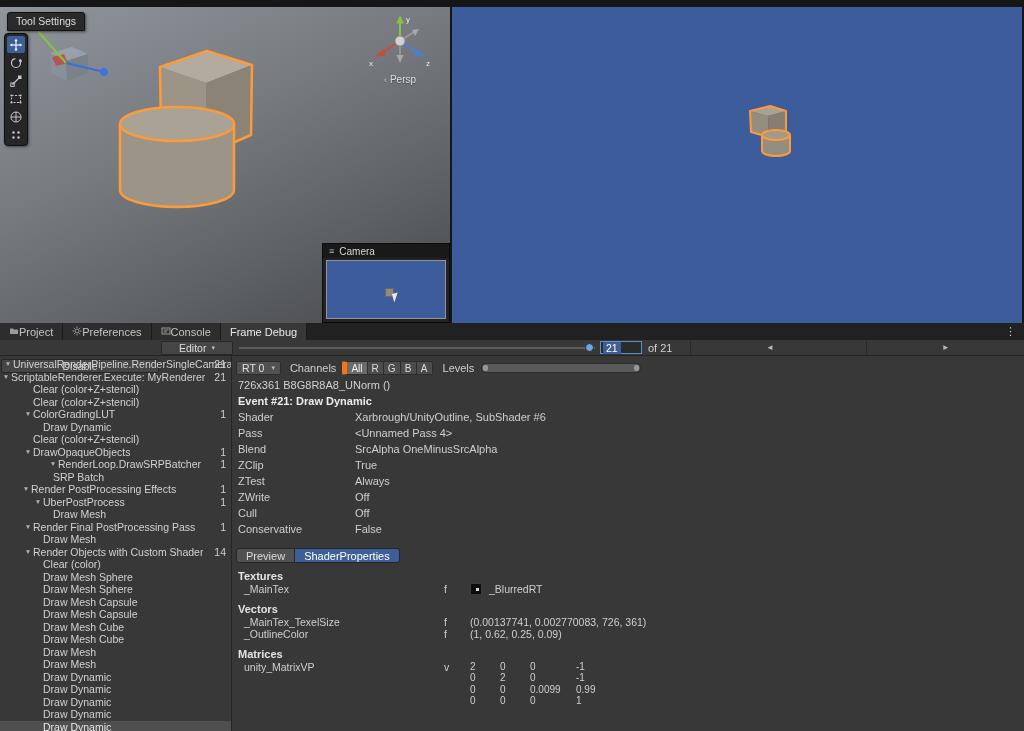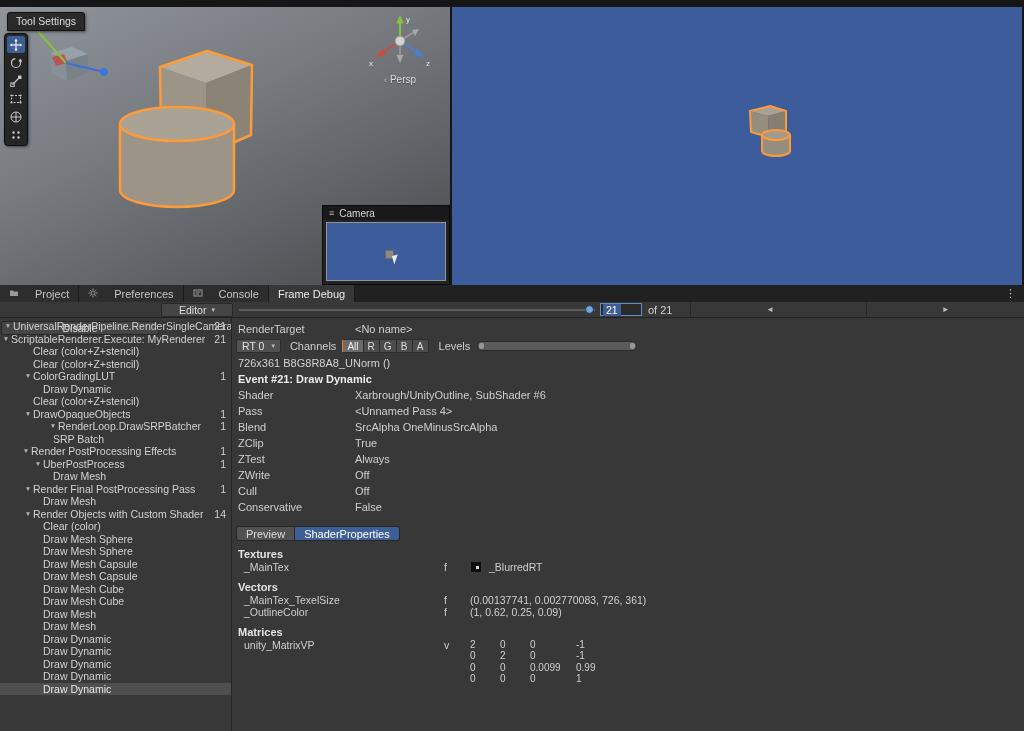--- a/index.html
+++ b/index.html
@@ -2,21 +2,21 @@
 <html style="--accent: #3e5f96; --outline: #ff9a38; --gameblue: #3d5c9b;"><head>
 <meta charset="utf-8">
 <style>
   *{box-sizing:border-box;margin:0;padding:0;}
   body{background:#0d0d0d;}
   .app{position:relative;width:1024px;height:731px;background:#282828;color:#cfcfcf;
        font-family:"Liberation Sans",sans-serif;overflow:hidden;user-select:none;}
   .titlebar{height:7px;background:#161616;}
 
   
-  .viewports{display:flex;height:278px;background:#161616;}
+  .viewports{display:flex;height:316px;background:#161616;}
   .scene-view{position:relative;flex:0 0 450px;overflow:hidden;
       background:linear-gradient(155deg,#90959c 0%,#777b80 40%,#47494c 100%);}
   .vp-gap{flex:0 0 2px;background:#161616;}
   .game-view{position:relative;flex:1;background:var(--gameblue,#3d5c9b);overflow:hidden;border-right:2px solid #161616;}
   .scene-svg{position:absolute;inset:0;}
   .gv-obj{position:absolute;left:292px;top:96px;}
 
   .tool-settings{position:absolute;left:7px;top:5px;height:19px;padding:0 8px;background:#2a2a2a;
       border:1px solid #121212;border-radius:3px 3px 0 0;font-size:10.5px;line-height:17px;color:#ddd;
       box-shadow:1px 1px 3px rgba(0,0,0,.5);}
@@ -32,21 +32,21 @@
   .cam-preview{position:absolute;right:0;bottom:0;width:128px;height:80px;background:#232323;border:1px solid #0a0a0a;}
   .cam-title{height:14px;background:#191919;display:flex;align-items:center;gap:5px;padding:0 6px;font-size:10px;color:#d8d8d8;}
   .cam-menu{font-size:9px;color:#bbb;}
   .cam-body{position:absolute;left:3px;right:3px;top:16px;bottom:3px;background:var(--gameblue,#3d5c9b);border:1px solid #949494;}
   .cam-obj{position:absolute;left:58px;top:27px;width:9px;height:9px;background:#8f8a81;border:1px solid #6e695f;}
   .cam-cursor{position:absolute;left:66px;top:32px;width:0;height:0;border-left:6px solid #e8e8e8;border-bottom:9px solid transparent;transform:rotate(-15deg);}
 
   
   .frame-debug{height:446px;display:flex;flex-direction:column;background:#383838;}
   .tabbar{height:17px;background:#212121;display:flex;align-items:stretch;}
-  .tab{display:flex;align-items:center;gap:16px;padding:0 9px;font-size:11px;background:#2d2d2d;border-right:1px solid #1b1b1b;color:#c5c5c5;}
+  .tab{display:flex;align-items:center;gap:0;padding:0 9px;font-size:11px;background:#2d2d2d;border-right:1px solid #1b1b1b;color:#c5c5c5;}
   .tab.active{background:#383838;color:#eaeaea;}
   .kebab{margin-left:auto;display:flex;align-items:center;padding:0 8px;color:#d2d2d2;font-size:11px;}
 
   .fd-toolbar{height:16px;background:#383838;border-bottom:1px solid #242424;display:flex;align-items:center;}
   .tb-btn{flex:0 0 158px;height:14px;margin-left:1px;background:#454545;border:1px solid #272727;border-radius:2px;
       display:flex;align-items:center;justify-content:center;font-size:10.5px;color:#ddd;margin-top:36px;}
   .tb-drop{flex:0 0 72px;height:14px;margin-left:2px;background:#454545;border:1px solid #272727;border-radius:2px;
       display:flex;align-items:center;justify-content:center;gap:5px;font-size:10.5px;color:#ddd;}
   .dd-arrow{font-size:7px;color:#bdbdbd;}
   .fd-slider{position:relative;flex:0 0 360px;height:16px;margin-left:4px;}
@@ -69,21 +69,21 @@
   .details{flex:1;padding-top:3px;font-size:11px;overflow:hidden;}
   .drow{display:flex;align-items:center;height:16px;padding-left:6px;}
   .dlabel{flex:0 0 117px;color:#cfcfcf;}
   .dvalue{color:#cfcfcf;white-space:nowrap;}
   .chrow{display:flex;align-items:center;height:18px;padding-left:4px;}
   .dropdown{background:#515151;border:1px solid #2c2c2c;border-radius:2px;height:14px;padding:0 5px;display:flex;align-items:center;gap:7px;font-size:10.5px;color:#e0e0e0;}
   .chlabel{margin-left:9px;color:#cfcfcf;text-align:center;}
   .chgroup{display:flex;margin-left:6px;}
   .chbtn{height:14px;min-width:16px;padding:0 4px;display:flex;align-items:center;justify-content:center;
       background:#4c4c4c;border:1px solid #2c2c2c;border-left:none;font-size:10px;color:#dcdcdc;}
-  .chbtn:first-child{border-left:1px solid #f97316;border-radius:2px 0 0 2px;text-align:center;}
+  .chbtn:first-child{border-left:5px solid #f97316;border-radius:2px 0 0 2px;text-align:center;}
   .chbtn:last-child{border-radius:0 2px 2px 0;}
   .chbtn.on{background:#6b6b6b;color:#f0f0f0;}
   .lev{margin-left:10px;}
   .levels{position:relative;width:160px;height:10px;margin-left:7px;border-radius:5px;background:#5a5a5a;border:1px solid #2b2b2b;}
   .lh{position:absolute;top:1px;width:5px;height:6px;background:#969696;border-radius:2px;}
   .lh.l{left:1px;} .lh.r{right:1px;}
   .buffer-info{height:16px;line-height:16px;padding-left:6px;color:#d2d2d2;}
   .event-title{height:16px;line-height:16px;padding-left:6px;font-weight:bold;color:#ececec;}
   .vtabs{display:flex;margin:11px 0 0 4px;}
   .vtab{height:15px;padding:0 9px;display:flex;align-items:center;font-size:11px;background:#515151;border:1px solid #262626;color:#ddd;}
@@ -427,24 +427,20 @@
             <span class="arrow"></span>
             <span class="lab">Draw Dynamic</span>
           </div>
           <div class="tree-row selected" style="padding-left: 33px;">
             <span class="arrow"></span>
             <span class="lab">Draw Dynamic</span>
           </div>
         </div>
 
       <div class="details">
-        <div class="drow">
-          <span class="dlabel">RenderTarget</span>
-          <span class="dvalue">&lt;No name&gt;</span>
-        </div>
         <div class="chrow">
           <div class="dropdown">
             <span>RT 0</span>
             <span class="dd-arrow">▾</span>
           </div>
           <span class="chlabel">Channels</span>
           <div class="chgroup" id="channel-buttons">
               <div class="chbtn on">All</div>
               <div class="chbtn">R</div>
               <div class="chbtn">G</div>

